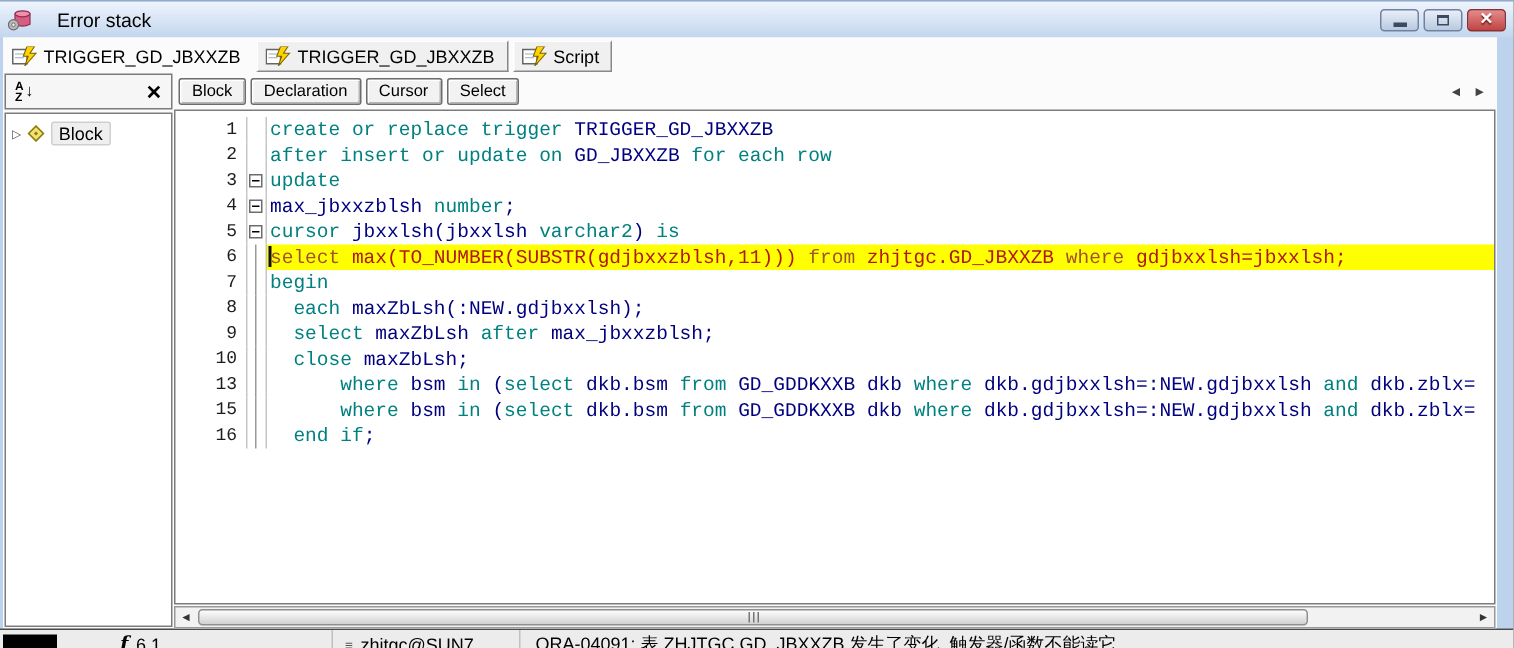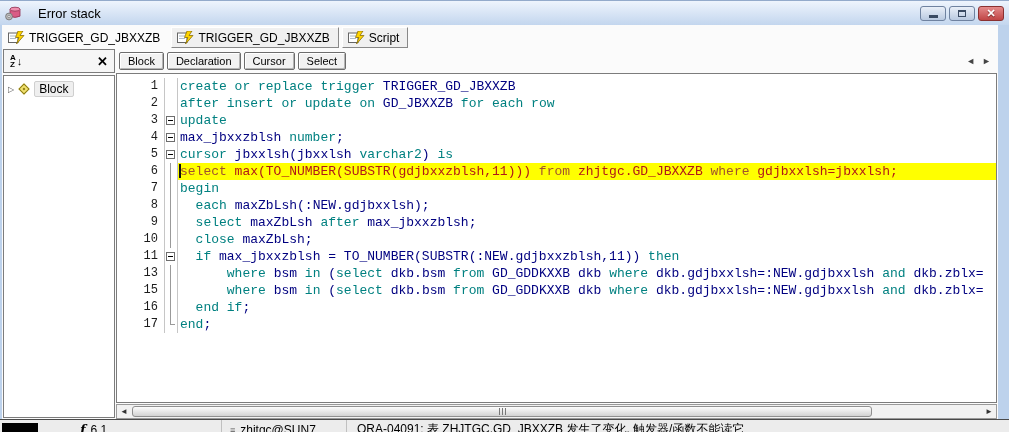--- a/index.html
+++ b/index.html
@@ -210,25 +210,23 @@
             <div class="code-row"><span class="gutter-num">1</span><span class="fold-cell"></span><span class="code-cell"><span class="tok-kw">create or replace trigger </span><span class="tok-id">TRIGGER_GD_JBXXZB</span></span></div>
             <div class="code-row"><span class="gutter-num">2</span><span class="fold-cell"></span><span class="code-cell"><span class="tok-kw">after insert or update on </span><span class="tok-id">GD_JBXXZB</span><span class="tok-kw"> for each row</span></span></div>
             <div class="code-row"><span class="gutter-num">3</span><span class="fold-cell"><span class="fold-box"></span></span><span class="code-cell"><span class="tok-kw">update</span></span></div>
             <div class="code-row"><span class="gutter-num">4</span><span class="fold-cell"><span class="fold-box"></span></span><span class="code-cell"><span class="tok-id">max_jbxxzblsh </span><span class="tok-kw">number</span><span class="tok-id">;</span></span></div>
             <div class="code-row"><span class="gutter-num">5</span><span class="fold-cell"><span class="fold-box"></span></span><span class="code-cell"><span class="tok-kw">cursor </span><span class="tok-id">jbxxlsh(jbxxlsh </span><span class="tok-kw">varchar2</span><span class="tok-id">) </span><span class="tok-kw">is</span></span></div>
             <div class="code-row"><span class="gutter-num">6</span><span class="fold-cell"><span class="fold-vline"></span></span><span class="code-cell hl"><span class="caret"></span><span class="tok-hlkw">select </span><span class="tok-hlid">max(TO_NUMBER(SUBSTR(gdjbxxzblsh,11))) </span><span class="tok-hlkw">from </span><span class="tok-hlid">zhjtgc.GD_JBXXZB </span><span class="tok-hlkw">where </span><span class="tok-hlid">gdjbxxlsh=jbxxlsh;</span></span></div>
             <div class="code-row"><span class="gutter-num">7</span><span class="fold-cell"><span class="fold-vline"></span></span><span class="code-cell"><span class="tok-kw">begin</span></span></div>
             <div class="code-row"><span class="gutter-num">8</span><span class="fold-cell"><span class="fold-vline"></span></span><span class="code-cell"><span class="tok-id">  </span><span class="tok-kw">each </span><span class="tok-id">maxZbLsh(:NEW.gdjbxxlsh);</span></span></div>
             <div class="code-row"><span class="gutter-num">9</span><span class="fold-cell"><span class="fold-vline"></span></span><span class="code-cell"><span class="tok-id">  </span><span class="tok-kw">select </span><span class="tok-id">maxZbLsh </span><span class="tok-kw">after </span><span class="tok-id">max_jbxxzblsh;</span></span></div>
             <div class="code-row"><span class="gutter-num">10</span><span class="fold-cell"><span class="fold-vline"></span></span><span class="code-cell"><span class="tok-id">  </span><span class="tok-kw">close </span><span class="tok-id">maxZbLsh;</span></span></div>
-            <div class="code-row"><span class="gutter-num">11</span><span class="fold-cell"><span class="fold-box"></span></span><span class="code-cell"><span class="tok-id">  </span><span class="tok-kw">if </span><span class="tok-id">max_jbxxzblsh = TO_NUMBER(SUBSTR(:NEW.gdjbxxzblsh,11)) </span><span class="tok-kw">then</span></span></div>
             <div class="code-row"><span class="gutter-num">13</span><span class="fold-cell"><span class="fold-vline"></span></span><span class="code-cell"><span class="tok-id">      </span><span class="tok-kw">where </span><span class="tok-id">bsm </span><span class="tok-kw">in </span><span class="tok-id">(</span><span class="tok-kw">select </span><span class="tok-id">dkb.bsm </span><span class="tok-kw">from </span><span class="tok-id">GD_GDDKXXB dkb </span><span class="tok-kw">where </span><span class="tok-id">dkb.gdjbxxlsh=:NEW.gdjbxxlsh </span><span class="tok-kw">and </span><span class="tok-id">dkb.zblx=</span></span></div>
             <div class="code-row"><span class="gutter-num">15</span><span class="fold-cell"><span class="fold-vline"></span></span><span class="code-cell"><span class="tok-id">      </span><span class="tok-kw">where </span><span class="tok-id">bsm </span><span class="tok-kw">in </span><span class="tok-id">(</span><span class="tok-kw">select </span><span class="tok-id">dkb.bsm </span><span class="tok-kw">from </span><span class="tok-id">GD_GDDKXXB dkb </span><span class="tok-kw">where </span><span class="tok-id">dkb.gdjbxxlsh=:NEW.gdjbxxlsh </span><span class="tok-kw">and </span><span class="tok-id">dkb.zblx=</span></span></div>
             <div class="code-row"><span class="gutter-num">16</span><span class="fold-cell"><span class="fold-vline"></span></span><span class="code-cell"><span class="tok-id">  </span><span class="tok-kw">end if</span><span class="tok-id">;</span></span></div>
-            <div class="code-row"><span class="gutter-num">17</span><span class="fold-cell"><span class="fold-end"></span></span><span class="code-cell"><span class="tok-kw">end</span><span class="tok-id">;</span></span></div>
           </div>
         <div class="hscroll">
           <span class="hs-arrow">◄</span>
           <span class="hs-thumb">
               <i></i>
               <i></i>
               <i></i>
             </span>
           <span class="hs-arrow right">►</span>
         </div>

